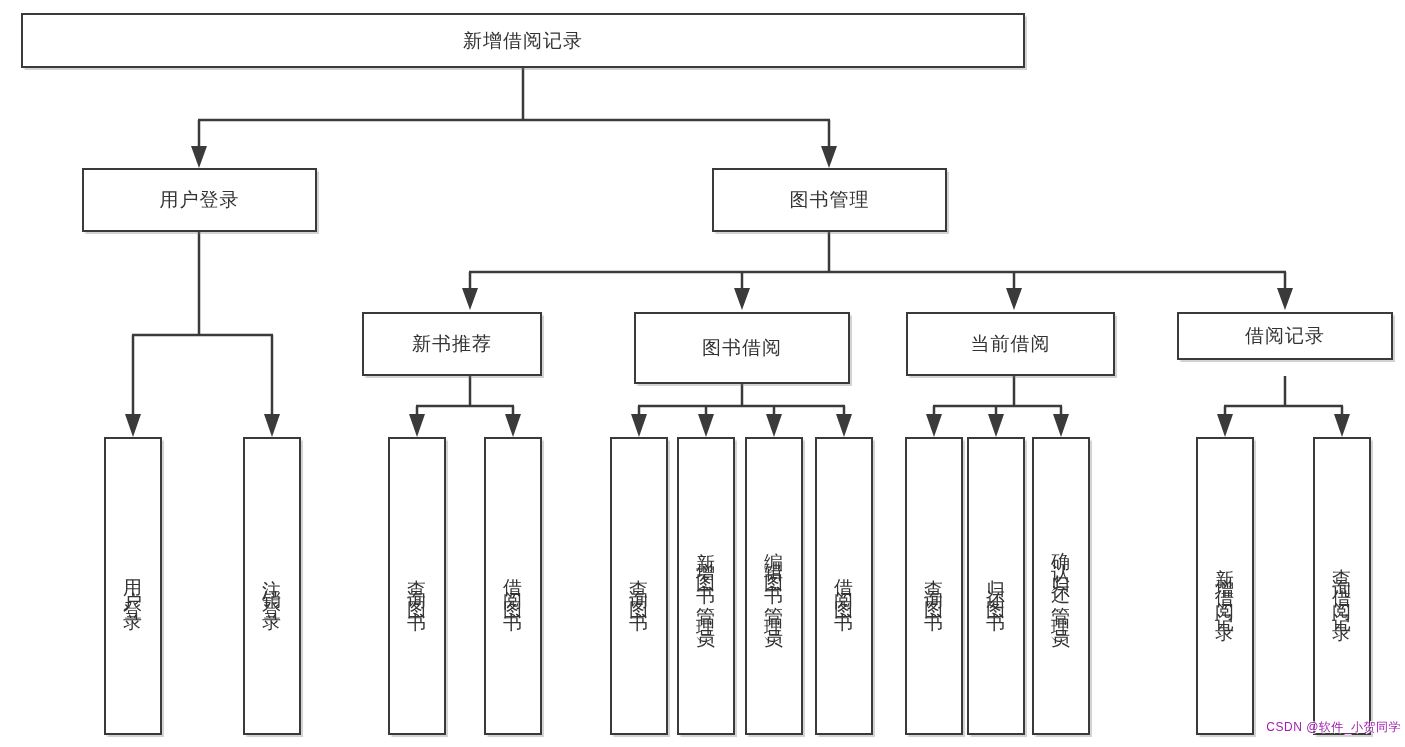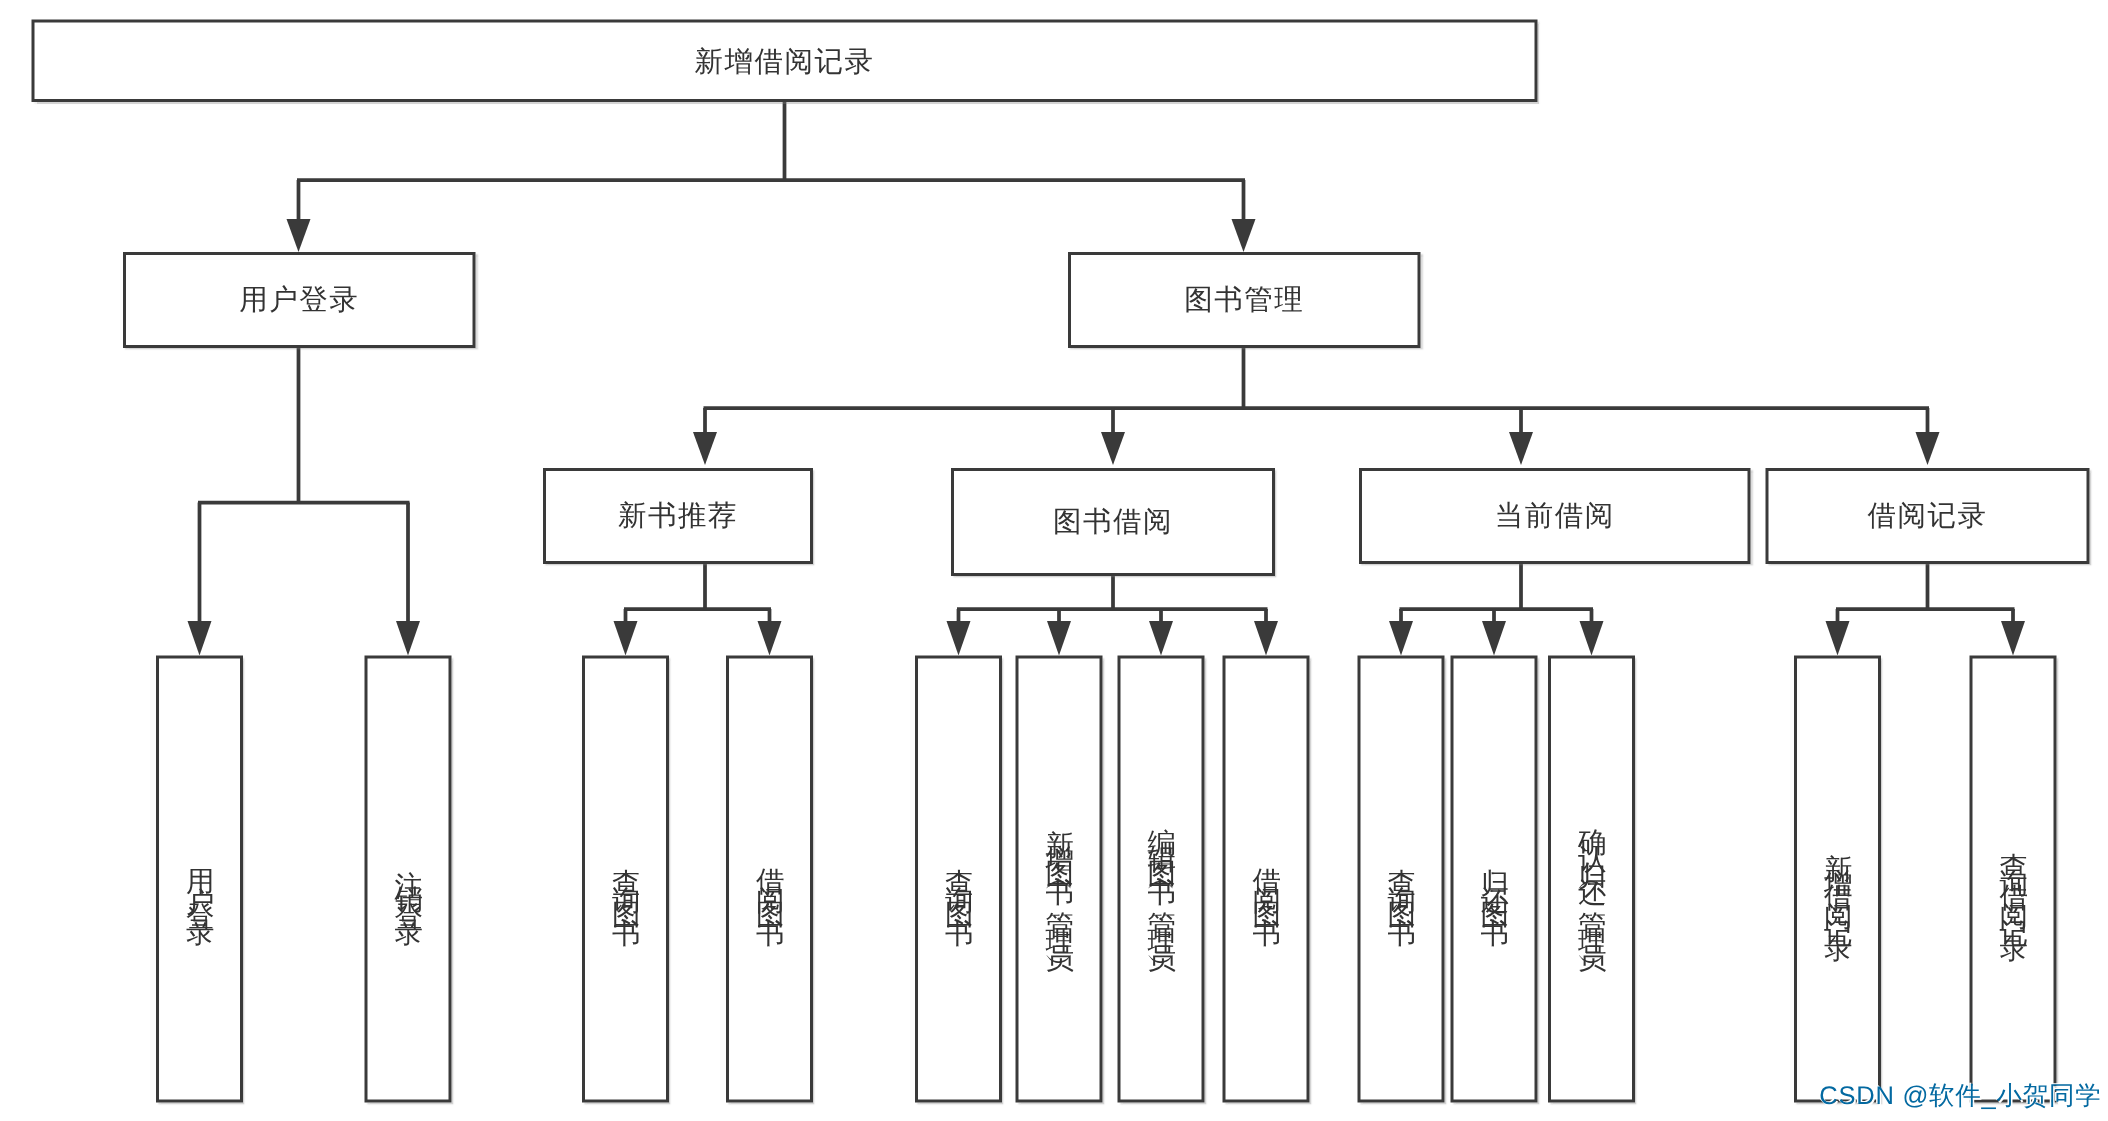--- a/index.html
+++ b/index.html
@@ -28,22 +28,22 @@
     writing-mode:vertical-lr;
     text-orientation:mixed;
     letter-spacing:11px;
     font-size:19px;
     color:#333333;
     line-height:1;
   }
   #watermark{
     position:absolute;
     right:4px;top:719px;
-    font-size:17px;
-    color:#0369a1;
+    font-size:12px;
+    color:#a21caf;
     letter-spacing:0.5px;
     text-shadow:1px 1px 0 #ffffff,-1px -1px 0 #ffffff;
     white-space:nowrap;
   }
 </style>
 </head>
 <body>
 
 <div id="canvas">
 
@@ -123,24 +123,24 @@
   <div class="box" style="left:712px;top:168px;width:235px;height:64px;">
     <span>图书管理</span>
   </div>
 
   <div class="box" style="left:362px;top:312px;width:180px;height:64px;">
     <span>新书推荐</span>
   </div>
   <div class="box" style="left:634px;top:312px;width:216px;height:72px;">
     <span>图书借阅</span>
   </div>
-  <div class="box" style="left:906px;top:312px;width:261px;height:64px;">
+  <div class="box" style="left:906px;top:312px;width:209px;height:64px;">
     <span>当前借阅</span>
   </div>
-  <div class="box" style="left:1177px;top:312px;width:216px;height:64px;">
+  <div class="box" style="left:1177px;top:312px;width:216px;height:48px;">
     <span>借阅记录</span>
   </div>
 
   <div class="box leaf" style="left:104px;top:437px;width:58px;height:298px;">
     <span class="vtext">用户登录</span>
   </div>
   <div class="box leaf" style="left:243px;top:437px;width:58px;height:298px;">
     <span class="vtext">注销登录</span>
   </div>
 

